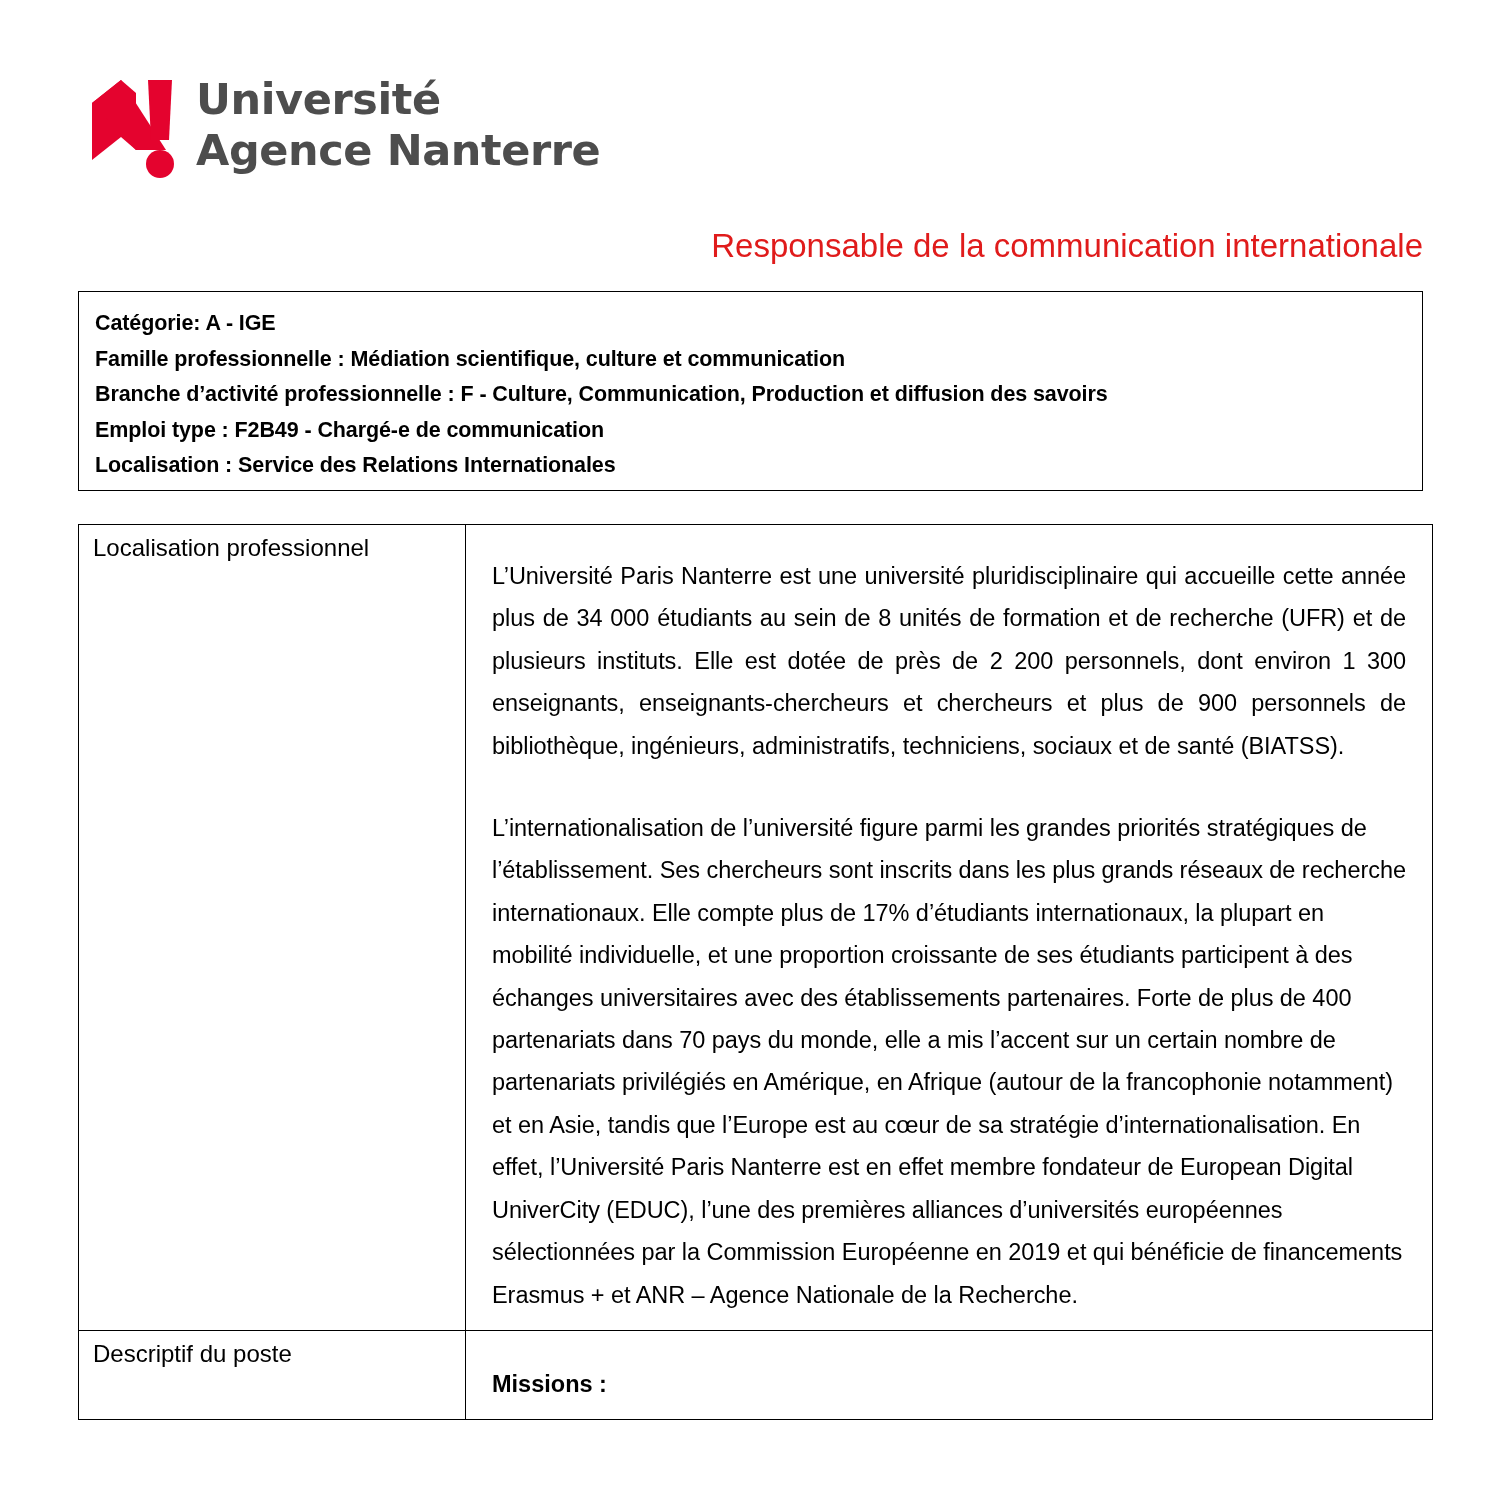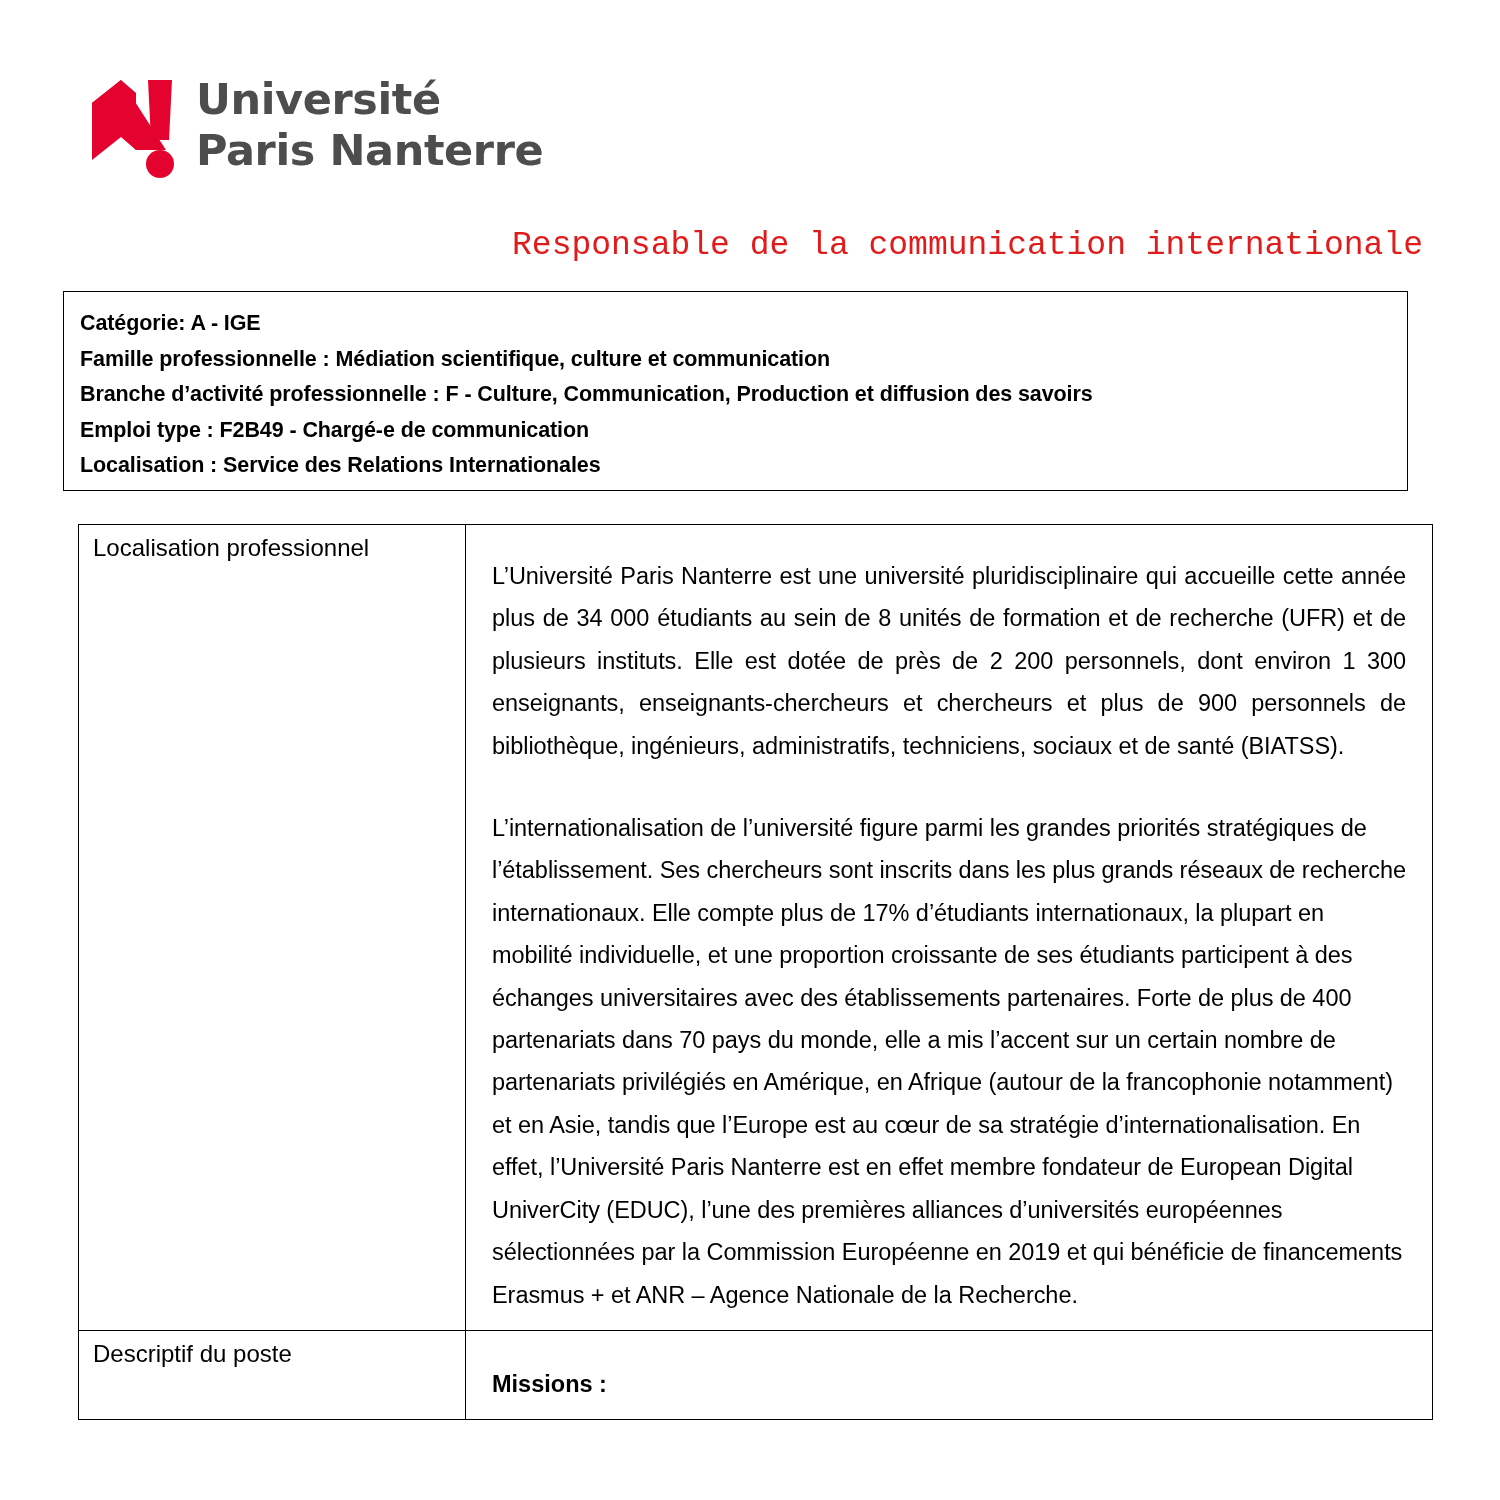--- a/index.html
+++ b/index.html
@@ -48,31 +48,31 @@
     white-space: nowrap;
   }
 
   
   .job-title {
     position: absolute;
     left: 78px;
     top: 226px;
     width: 1345px;
     text-align: right;
-    font-family: Liberation Mono, monospace;
+    font-family: Liberation Sans, sans-serif;
     font-size: 33px;
     line-height: 40px;
     color: #e01b1b;
     white-space: nowrap;
   }
 
   
   .info-box {
     position: absolute;
-    left: 63px;
+    left: 78px;
     top: 291px;
     width: 1345px;
     height: 200px;
     border: 1.4px solid #000000;
     box-sizing: border-box;
     padding: 14px 16px 0 16px;
   }
   .info-line {
     font-size: 21.5px;
     line-height: 35.5px;
@@ -141,21 +141,21 @@
         <polygon points="4,23 33,0 78,70 48,70" fill="#e4032e"></polygon>
         <polygon points="33,57 33,0 48,13 48,70" fill="#e4032e"></polygon>
 
         <polygon points="60,0 84,0 81,60 63,60" fill="#e4032e"></polygon>
 
         <circle cx="72" cy="84" r="14" fill="#e4032e"></circle>
       </svg>
     </div>
     <div class="logo-text">
       <div>Université</div>
-      <div>Paris Nanterre</div>
+      <div>Agence Nanterre</div>
     </div>
   </div>
 
   <div class="job-title">Responsable de la communication internationale</div>
 
   <div class="info-box">
     <div class="info-line">Catégorie: A - IGE</div>
     <div class="info-line">Famille professionnelle : Médiation scientifique, culture et communication</div>
     <div class="info-line">Branche d’activité professionnelle : F - Culture, Communication, Production et diffusion des savoirs</div>
     <div class="info-line">Emploi type : F2B49 - Chargé-e de communication</div>

